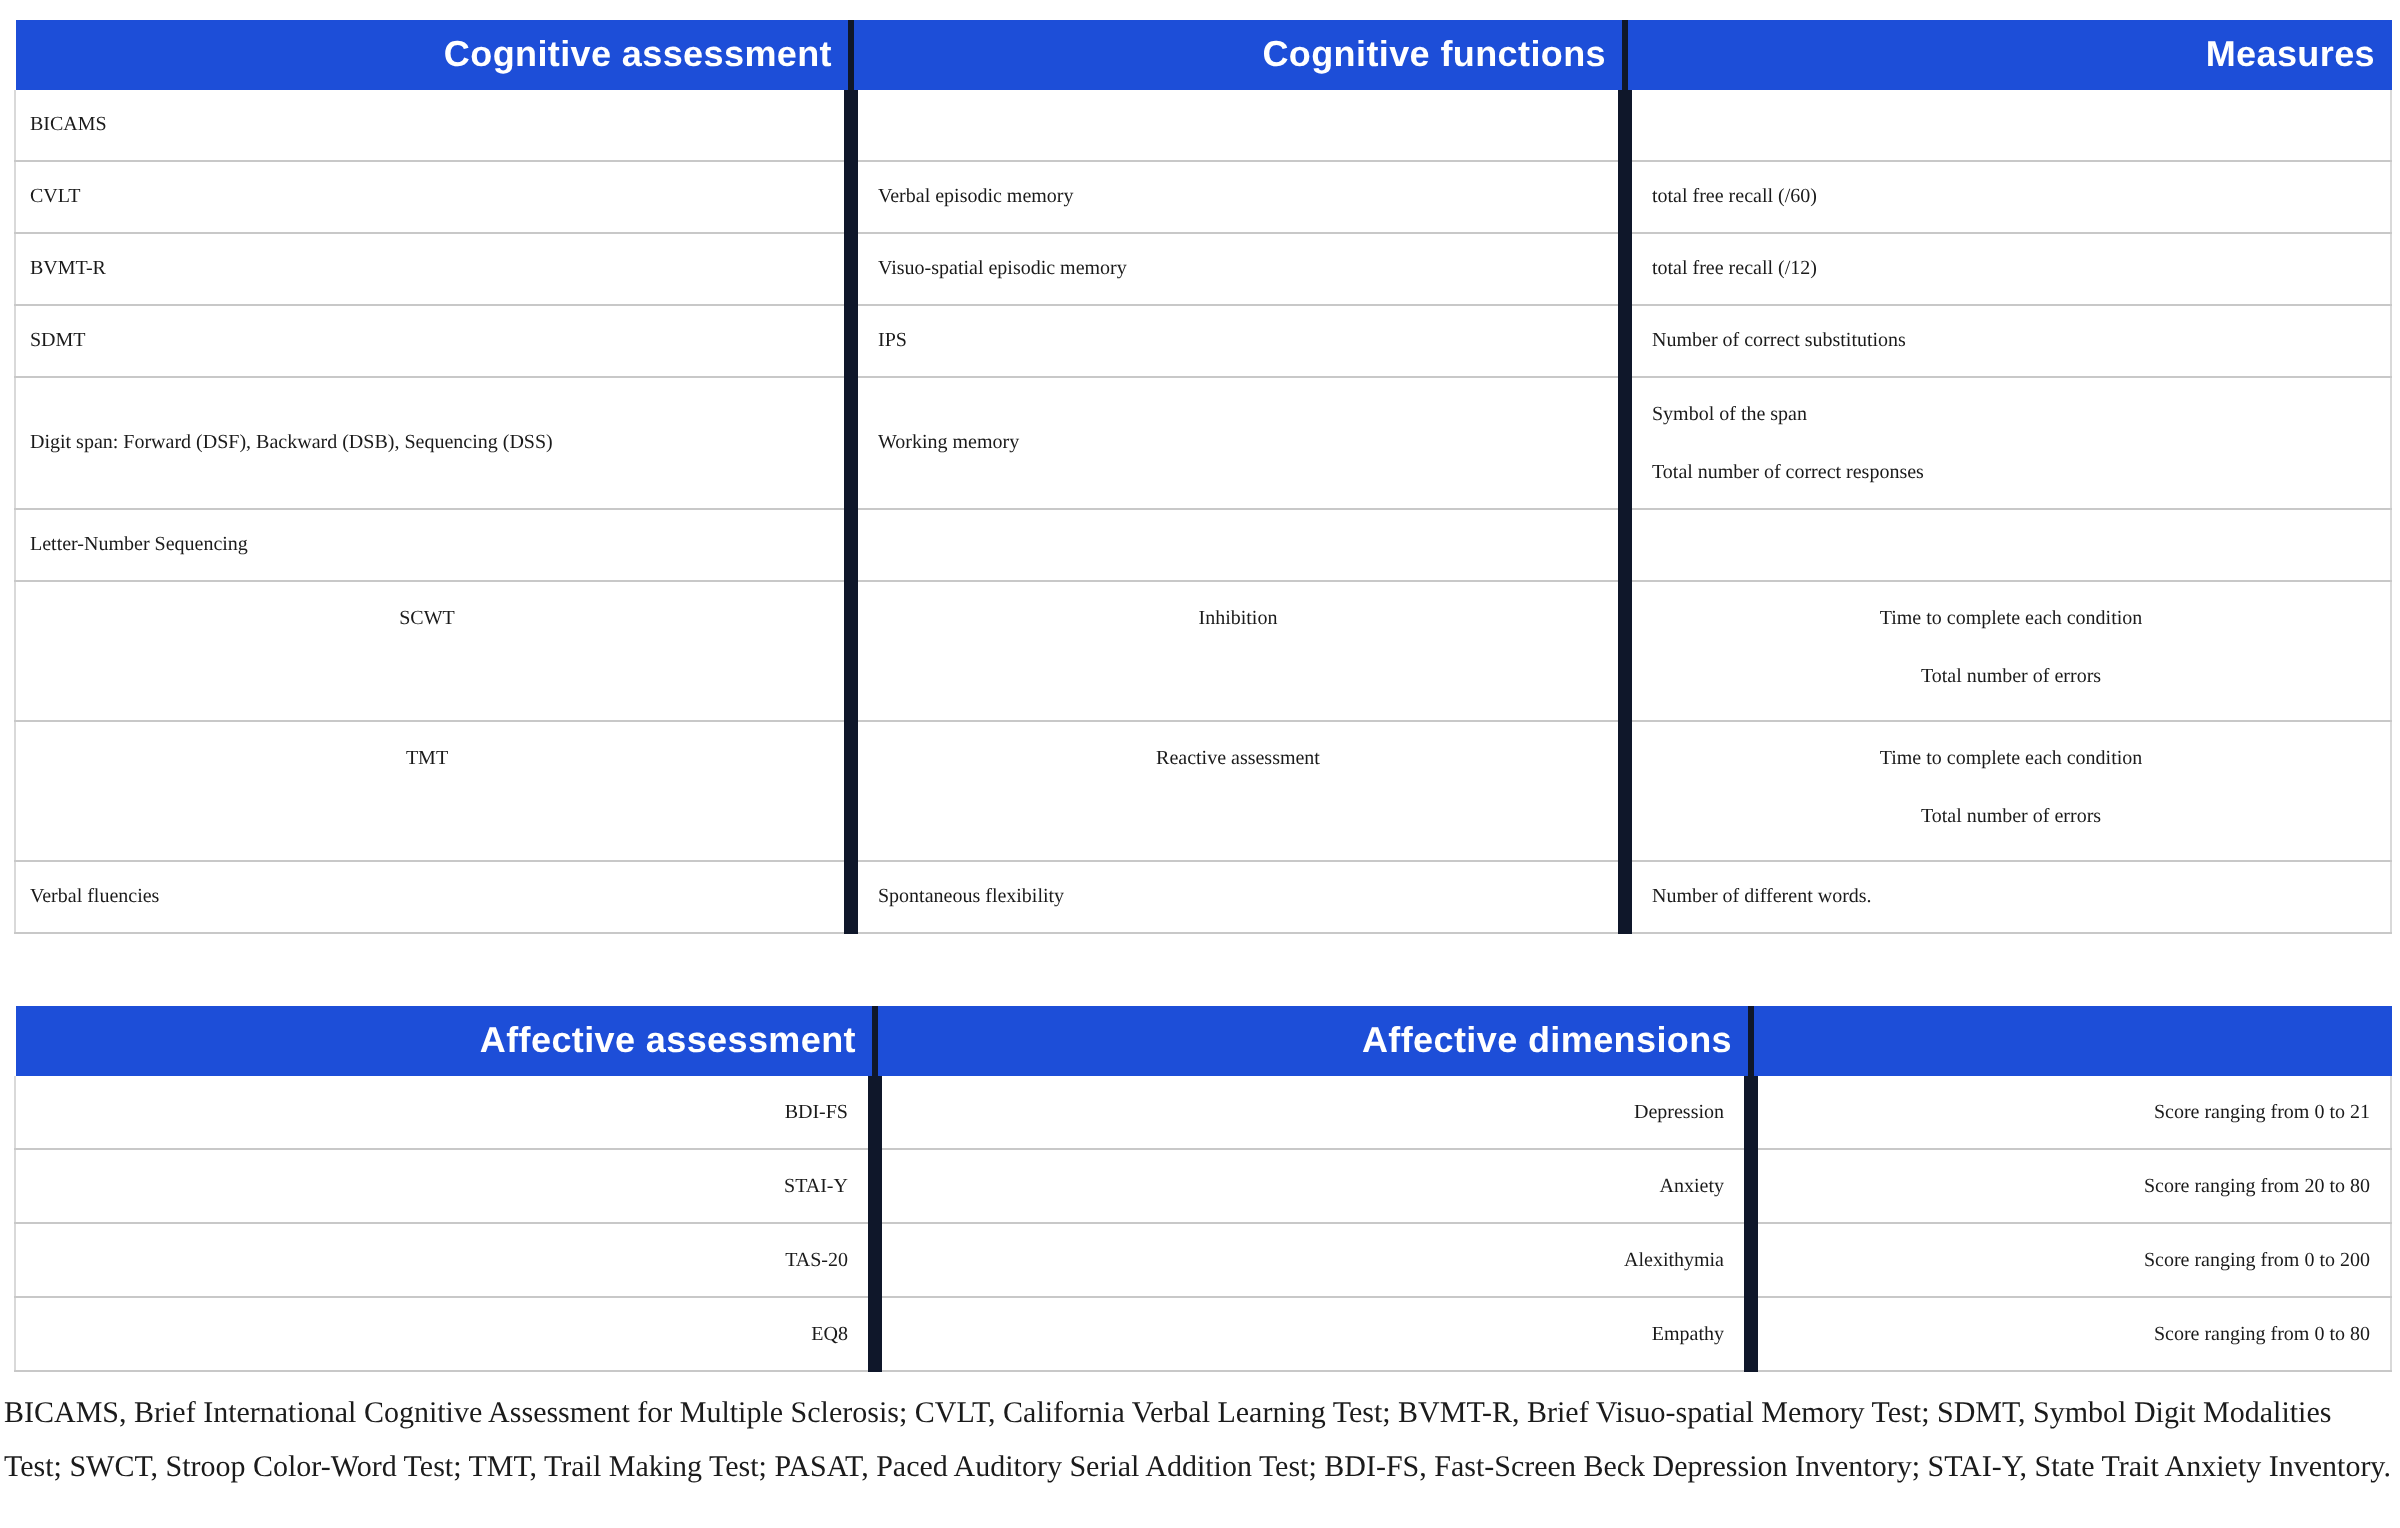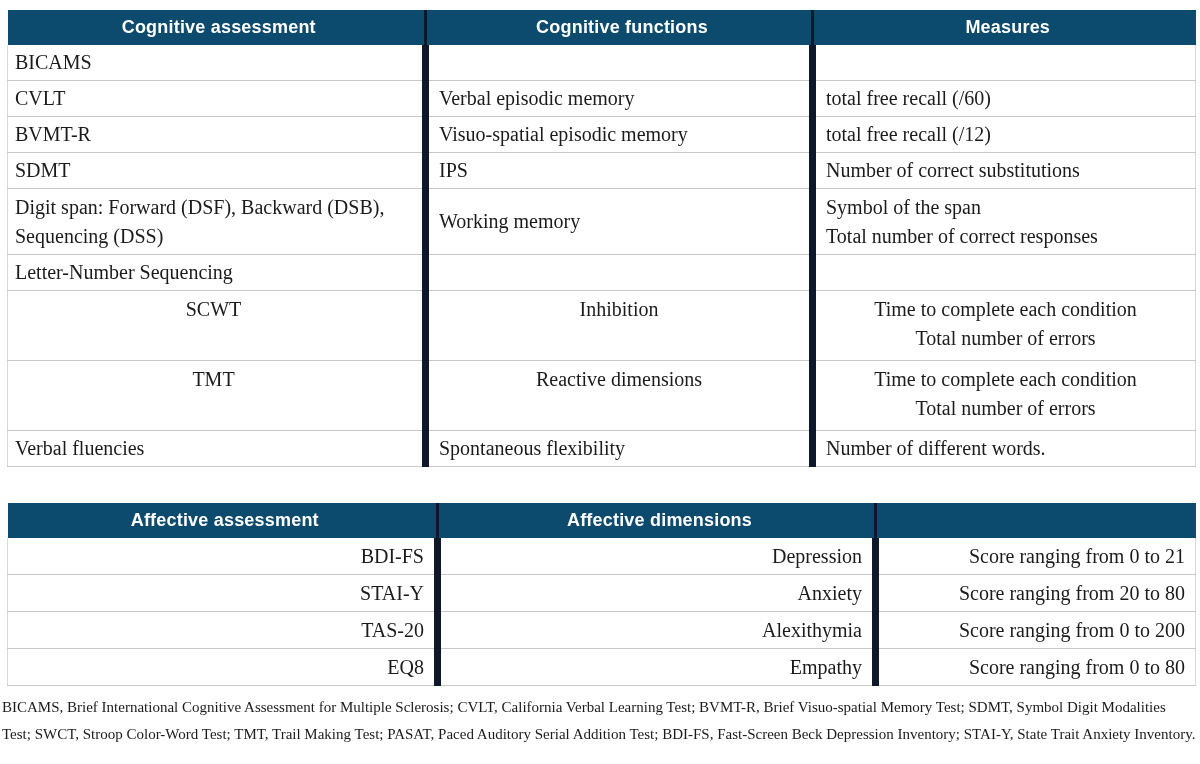--- a/index.html
+++ b/index.html
@@ -16,36 +16,36 @@
   }
   .page {
     padding: 10px 5px 0 7px;
   }
   table {
     border-collapse: collapse;
     table-layout: fixed;
     width: 1188px;
   }
   th {
-    background: #0c4a6e;
+    background: #1d4ed8;
     color: #ffffff;
     font-family: "Liberation Sans", sans-serif;
     font-weight: 700;
     font-size: 18px;
-    text-align: center;
+    text-align: right;
     height: 35px;
     padding: 0 8px 0 14px;
     vertical-align: middle;
     letter-spacing: 0.2px;
   }
   th + th {
     border-left: 3px solid #0f172a;
   }
   td {
-    font-size: 20px;
+    font-size: 10px;
     line-height: 29px;
     padding: 0 10px;
     border-bottom: 1px solid #c8c8c8;
     vertical-align: middle;
     overflow: hidden;
   }
   td:first-child {
     padding-left: 7px;
     border-left: 1px solid #d9d9d9;
   }
@@ -136,21 +136,21 @@
       <tr class="h65 vtop">
         <td>SCWT</td>
         <td>Inhibition</td>
         <td>
           <div>Time to complete each condition</div>
           <div>Total number of errors</div>
         </td>
       </tr>
       <tr class="h65 vtop">
         <td>TMT</td>
-        <td>Reactive dimensions</td>
+        <td>Reactive assessment</td>
         <td>
           <div>Time to complete each condition</div>
           <div>Total number of errors</div>
         </td>
       </tr>
       <tr class="h35">
         <td>Verbal fluencies</td>
         <td>Spontaneous flexibility</td>
         <td>
             <div>Number of different words.</div>

